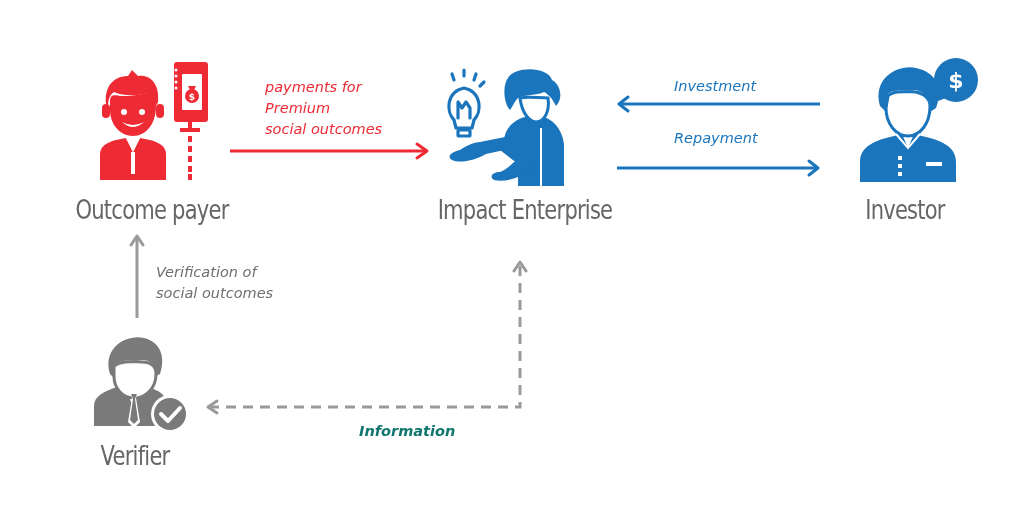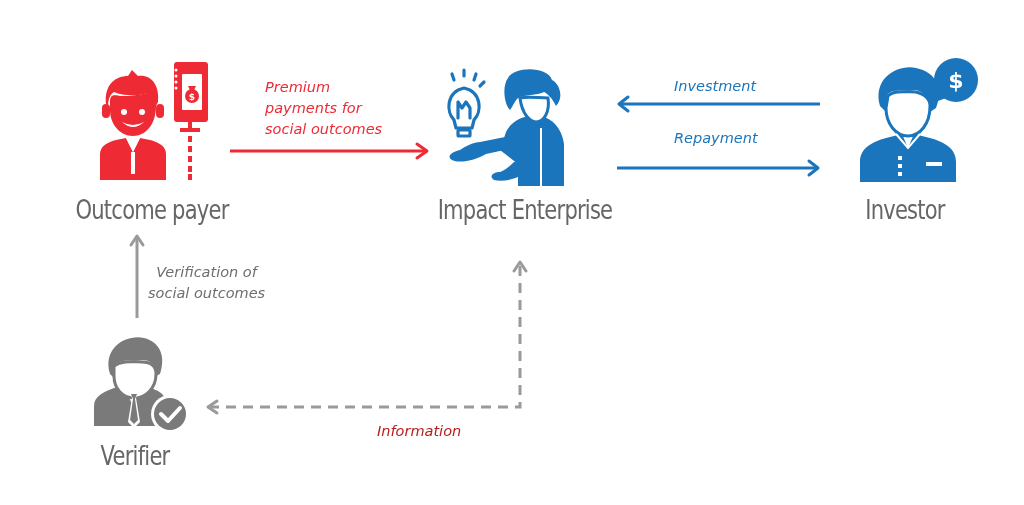--- a/index.html
+++ b/index.html
@@ -167,23 +167,23 @@
   <circle cx="76" cy="80" r="16" fill="#7a7a7a"></circle>
   <polyline points="67,80 74,87 86,74" fill="none" stroke="#ffffff" stroke-width="4" stroke-linecap="round" stroke-linejoin="round"></polyline>
 </svg>
 
 <div class="node-label" style="left:42px;top:194px;width:220px;">Outcome payer</div>
 <div class="node-label" style="left:405px;top:194px;width:240px;">Impact Enterprise</div>
 <div class="node-label" style="left:835px;top:194px;width:140px;">Investor</div>
 <div class="node-label" style="left:75px;top:440px;width:120px;">Verifier</div>
 
 <div class="edge-label" style="left:265px;top:77px;color:#ee2a35;">
+  <div>payments for</div>
   <div>Premium</div>
-  <div>payments for</div>
   <div>social outcomes</div>
 </div>
 <div class="edge-label" style="left:674px;top:76px;color:#1b75bc;">Investment</div>
 <div class="edge-label" style="left:674px;top:128px;color:#1b75bc;">Repayment</div>
-<div class="edge-label" style="left:148px;top:262px;color:#6e6e6e;text-align:center;">
+<div class="edge-label" style="left:156px;top:262px;color:#6e6e6e;">
   <div>Verification of</div>
   <div>social outcomes</div>
 </div>
-<div class="edge-label" style="left:377px;top:421px;color:#b91c1c;">Information</div>
+<div class="edge-label" style="left:359px;top:421px;color:#0f766e;font-weight:bold;">Information</div>
 
 </body></html>

